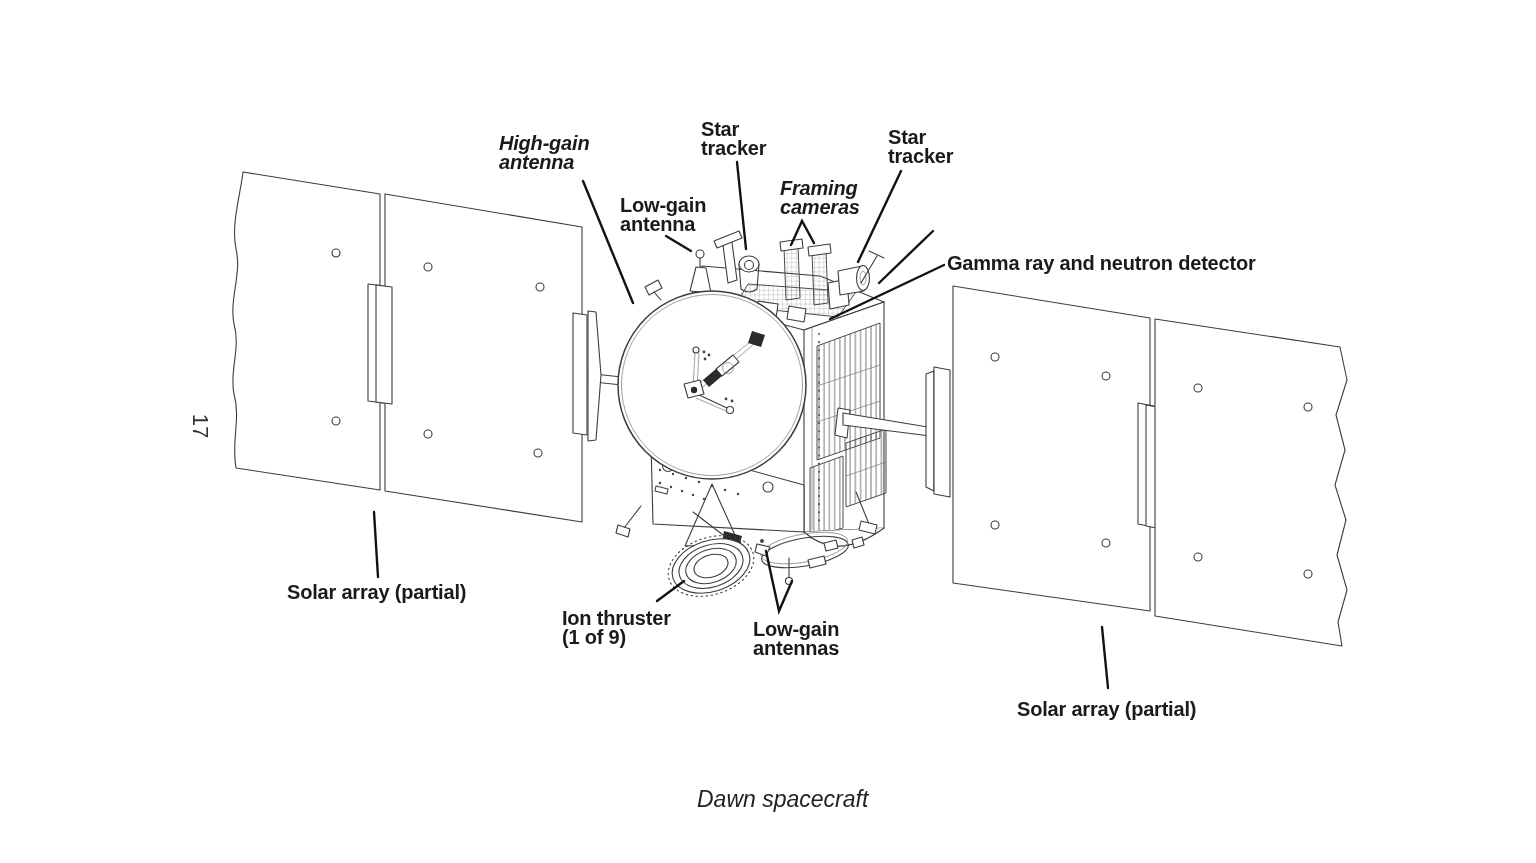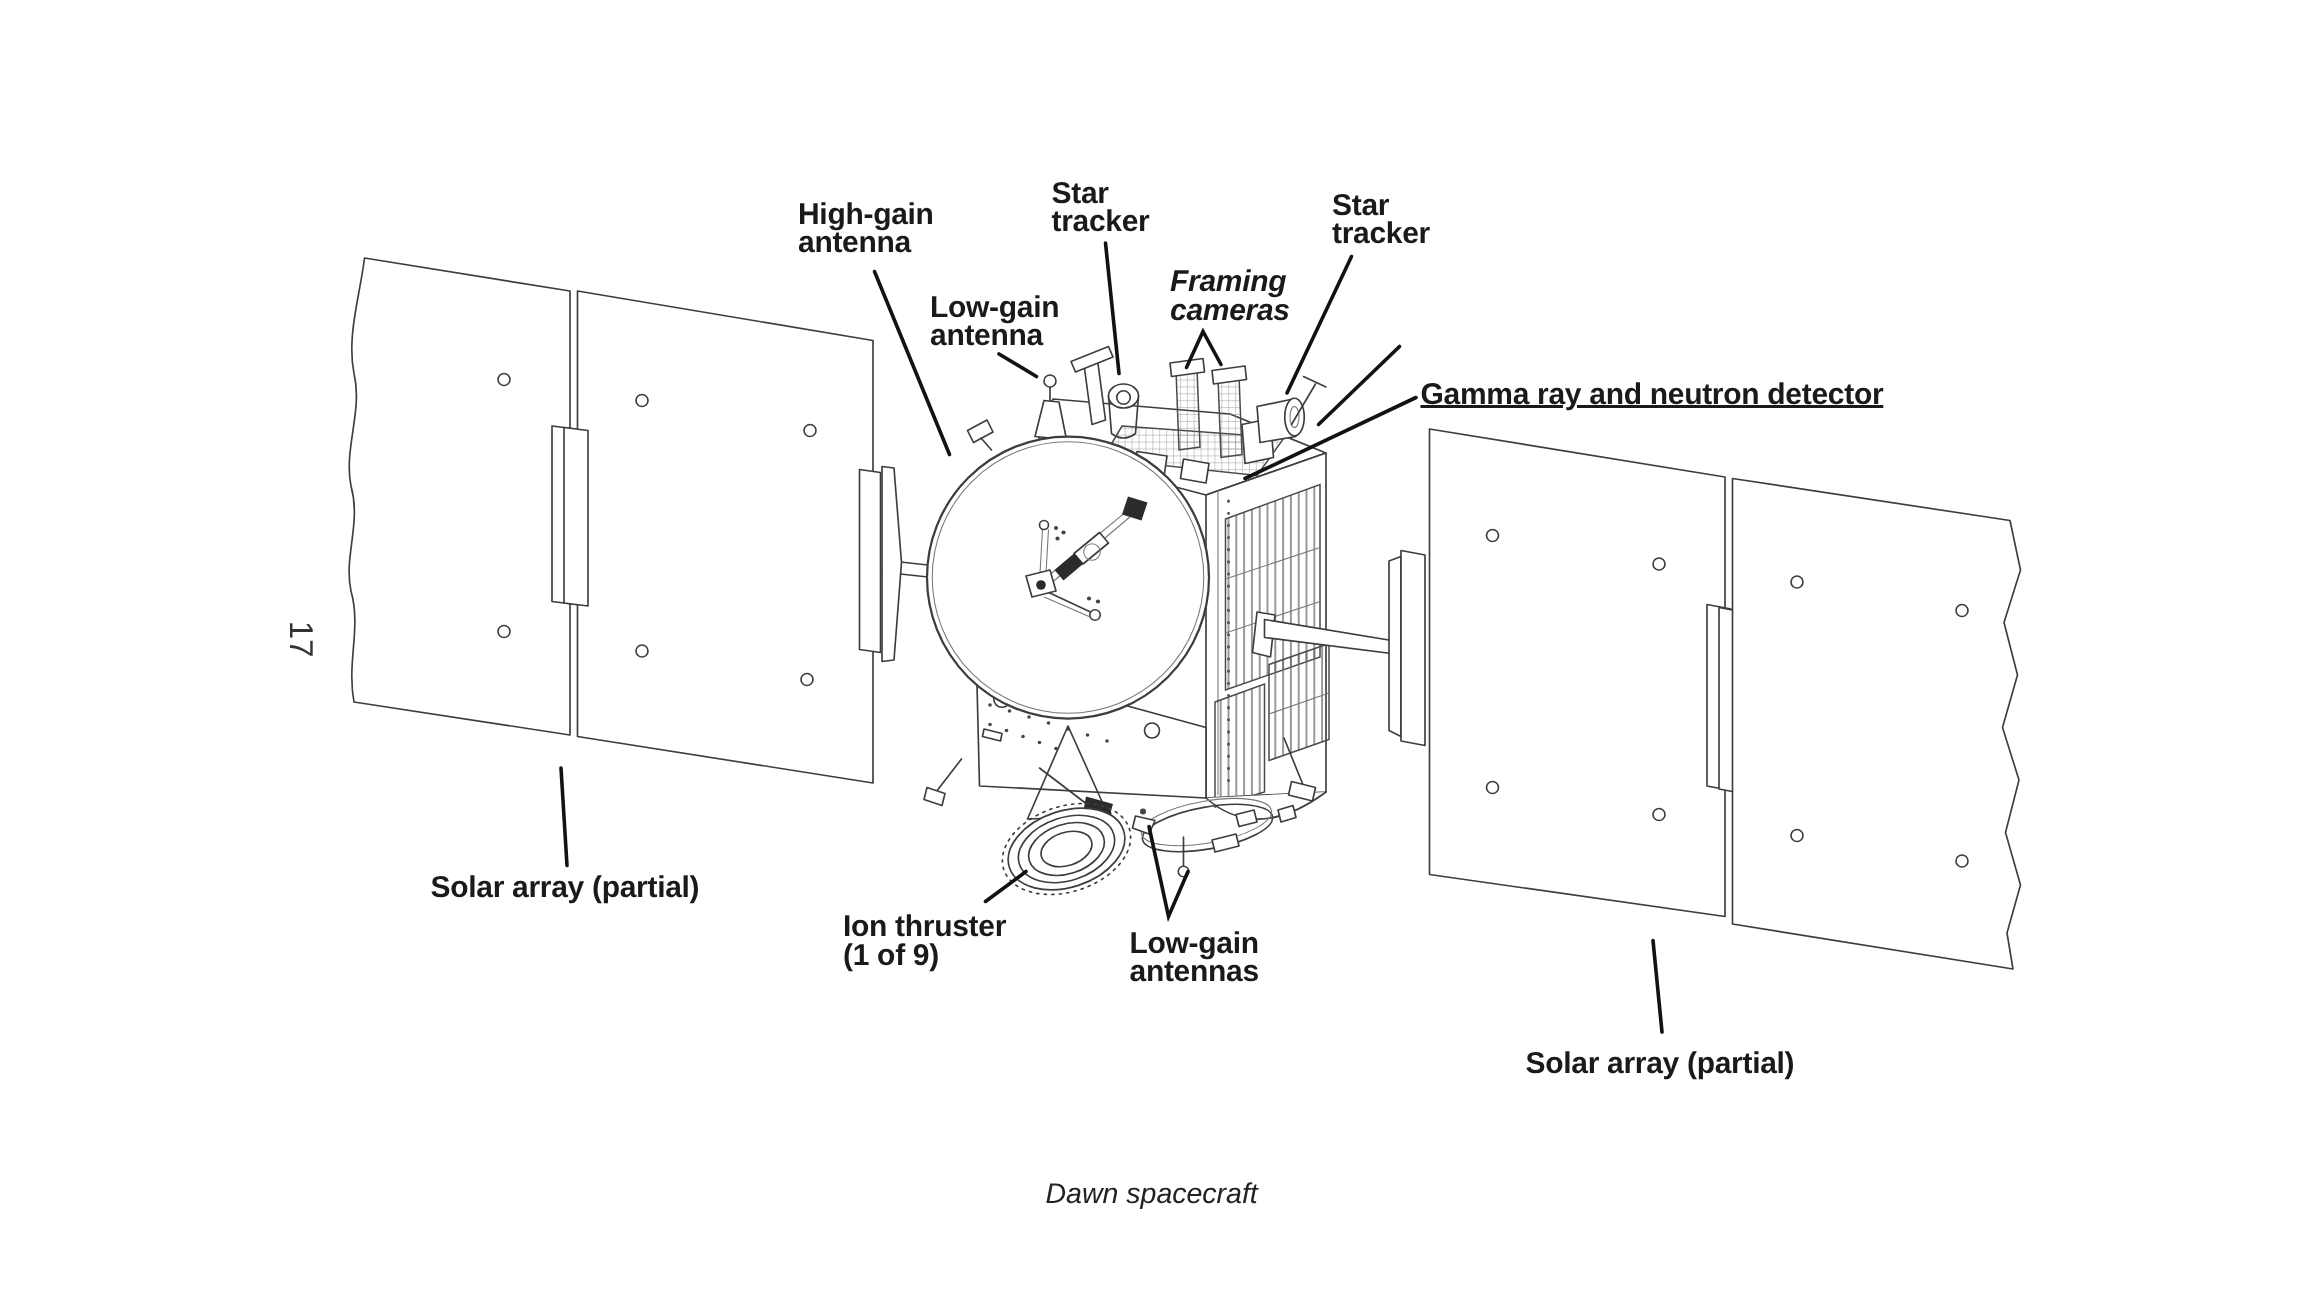--- a/index.html
+++ b/index.html
@@ -1,21 +1,21 @@
 <!DOCTYPE html>
 <html><head>
 <meta charset="utf-8">
 <style>
   html,body{margin:0;padding:0;background:#fff;}
   .stage{position:relative;width:1536px;height:863px;background:#ffffff;overflow:hidden;
          font-family:"Liberation Sans",sans-serif;color:#1a1a1a;}
   .stage svg{position:absolute;left:0;top:0;}
   .lbl{position:absolute;font-weight:bold;font-size:20px;line-height:19px;
        white-space:pre-line;letter-spacing:-0.2px;color:#1a1a1a;}
-  .caption{position:absolute;left:697px;top:786px;font-style:italic;font-size:19px;
+  .caption{position:absolute;left:697px;top:786px;font-style:italic;font-size:23px;
            color:#222;white-space:pre;}
   .pagenum{position:absolute;left:178px;top:404px;width:44px;height:44px;display:flex;
            align-items:center;justify-content:center;font-size:22px;color:#333;
            transform:rotate(90deg);}
   
   .art{stroke:#3d3d3d;stroke-width:1.1;fill:none;stroke-linejoin:round;stroke-linecap:round;}
   .f{fill:#ffffff;}
   .fd{fill:#2b2b2b;stroke:none;}
   .thin{stroke:#777;stroke-width:0.7;fill:none;}
   .dot{fill:#444;stroke:none;}
@@ -213,31 +213,31 @@
       <line class="leader" x1="666" y1="236" x2="691" y2="251"></line>
       <line class="leader" x1="933" y1="231" x2="879" y2="283"></line>
       <line class="leader" x1="944" y1="265" x2="830" y2="319"></line>
       <line class="leader" x1="378" y1="577" x2="374" y2="512"></line>
       <line class="leader" x1="657" y1="601" x2="684" y2="581"></line>
       <path class="leader" d="M766,551 L779,611 L792,581"></path>
       <line class="leader" x1="1102" y1="627" x2="1108" y2="688"></line>
     </g>
   </svg>
 
-  <div class="lbl" style="left:532px;top:134px;">High-gain
+  <div class="lbl" style="left:499px;top:134px;font-style:italic;">High-gain
 antenna</div>
   <div class="lbl" style="left:701px;top:120px;">Star
 tracker</div>
   <div class="lbl" style="left:780px;top:179px;font-style:italic;">Framing
 cameras</div>
   <div class="lbl" style="left:888px;top:128px;">Star
 tracker</div>
   <div class="lbl" style="left:620px;top:196px;">Low-gain
 antenna</div>
-  <div class="lbl" style="left:947px;top:254px;text-decoration:underline;">Gamma ray and neutron detector</div>
+  <div class="lbl" style="left:947px;top:254px;">Gamma ray and neutron detector</div>
   <div class="lbl" style="left:287px;top:583px;">Solar array (partial)</div>
   <div class="lbl" style="left:562px;top:609px;">Ion thruster
 (1 of 9)</div>
   <div class="lbl" style="left:753px;top:620px;">Low-gain
 antennas</div>
   <div class="lbl" style="left:1017px;top:700px;">Solar array (partial)</div>
 
   <div class="caption">Dawn spacecraft</div>
   <div class="pagenum">17</div>
 </div>

